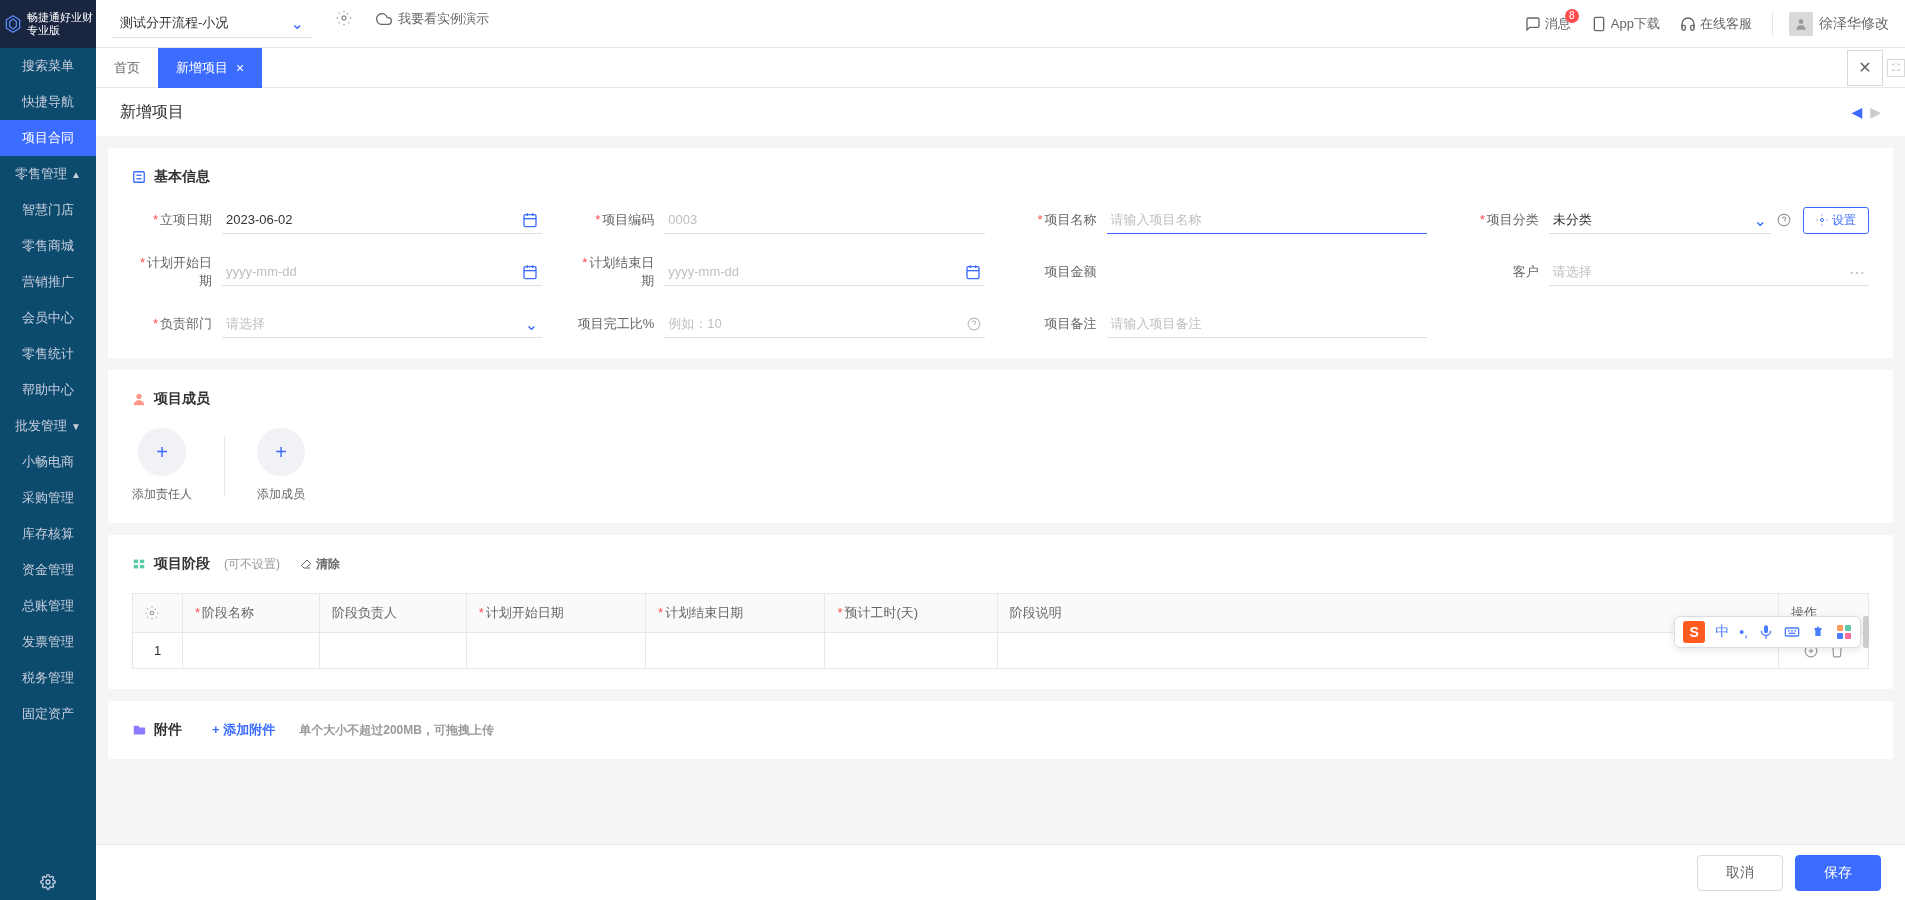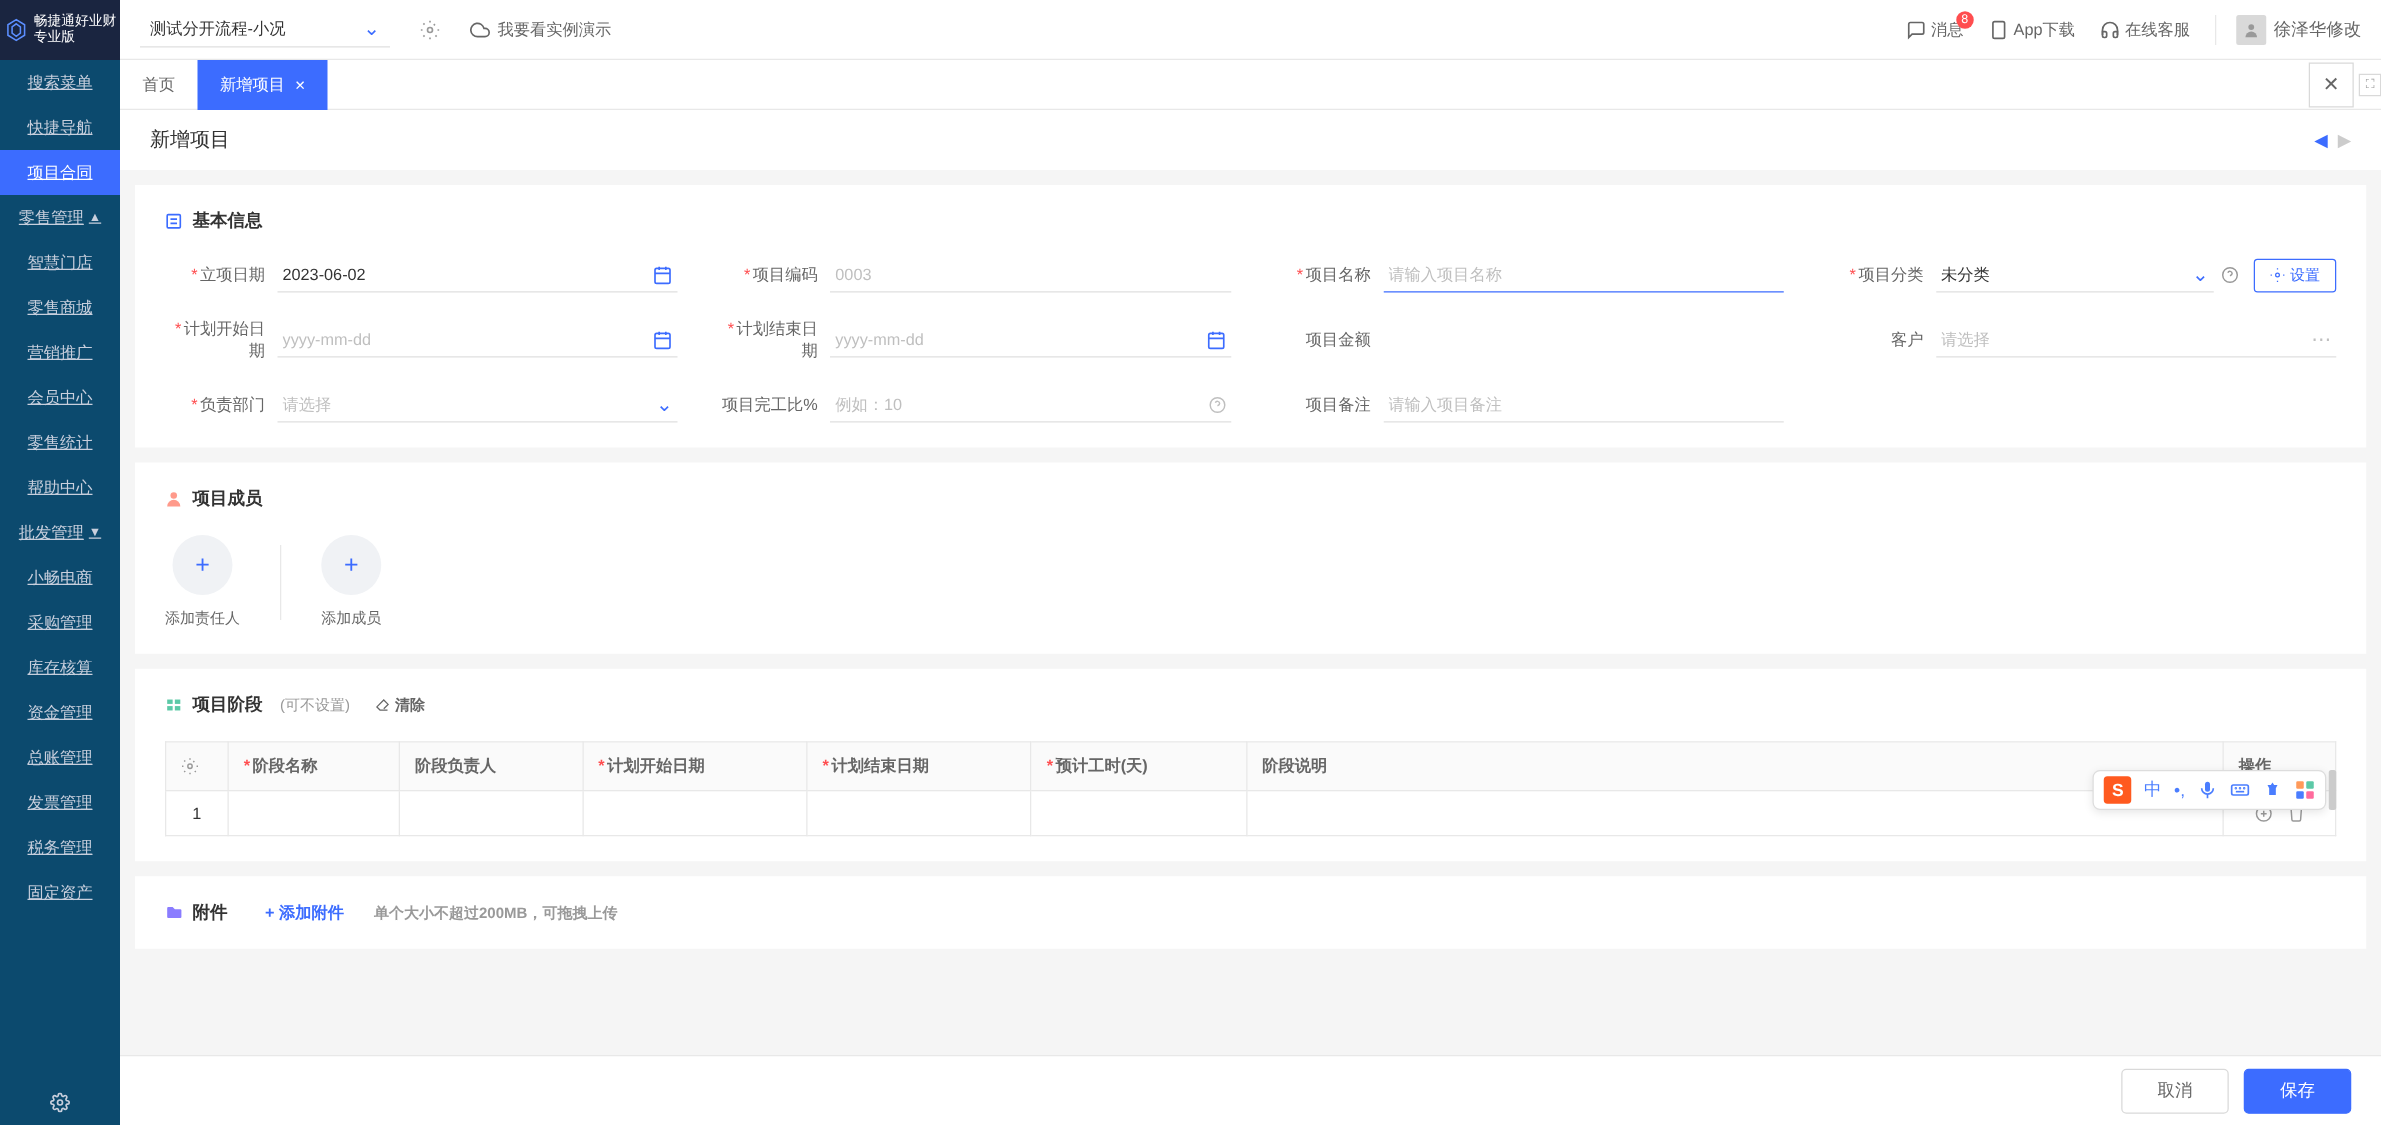--- a/index.html
+++ b/index.html
@@ -4,28 +4,28 @@
   <style>
     * { margin: 0; padding: 0; box-sizing: border-box; font-family: "Microsoft YaHei", "PingFang SC", sans-serif; }
     body { background: #f5f5f5; height: 900px; width: 1905px; overflow: hidden; position: relative; }
     
     
     .sidebar { position: absolute; left: 0; top: 0; width: 96px; height: 900px; background: #0c4a6e; color: #fff; display: flex; flex-direction: column; }
     .logo { height: 48px; display: flex; align-items: center; justify-content: center; gap: 4px; color: #fff; font-size: 12px; background: #1a2540; }
     .logo-icon { width: 20px; height: 20px; }
     .logo-text { font-size: 11px; line-height: 1.2; }
     .sidebar-menu { flex: 1; overflow-y: auto; }
-    .sb-item { height: 36px; display: flex; align-items: center; justify-content: center; font-size: 13px; color: #c8cfdd; cursor: pointer; position: relative; text-decoration: underline; }
+    .sb-item { height: 36px; display: flex; align-items: center; justify-content: center; font-size: 13px; color: #c8cfdd; cursor: pointer; position: relative; }
     .sb-item.active { background: #3c6cff; color: #fff; }
     .sb-item .caret { margin-left: 4px; font-size: 10px; }
     .sidebar-footer { height: 36px; display: flex; align-items: center; justify-content: center; color: #c8cfdd; }
     
     
     .topbar { position: absolute; left: 96px; top: 0; right: 0; height: 48px; background: #fff; border-bottom: 1px solid #e8e8e8; display: flex; align-items: center; padding: 0 16px; justify-content: space-between; }
-    .topbar-left { display: flex; align-items: center; gap: 24px; }
+    .topbar-left { display: flex; align-items: flex-start; gap: 24px; }
     .flow-select { display: flex; align-items: center; gap: 10px; padding: 4px 8px; border-bottom: 1px solid #e0e0e0; width: 200px; justify-content: space-between; }
     .flow-name { font-size: 13px; color: #333; }
     .demo-link { display: flex; align-items: center; gap: 6px; font-size: 13px; color: #666; cursor: pointer; }
     .topbar-right { display: flex; align-items: center; gap: 20px; }
     .tb-item { display: flex; align-items: center; gap: 4px; font-size: 13px; color: #666; cursor: pointer; position: relative; }
     .badge { position: absolute; top: -6px; right: -8px; background: #ff4d4f; color: #fff; font-size: 10px; border-radius: 8px; padding: 0 4px; min-width: 14px; text-align: center; line-height: 14px; }
     .user-chip { display: flex; align-items: center; gap: 6px; padding-left: 16px; border-left: 1px solid #e8e8e8; }
     .avatar { width: 24px; height: 24px; background: #d9d9d9; border-radius: 2px; display: flex; align-items: center; justify-content: center; }
     
     
@@ -67,21 +67,21 @@
     
     
     .members { display: flex; gap: 32px; }
     .member-add { display: flex; flex-direction: column; align-items: center; gap: 10px; cursor: pointer; }
     .add-circle { width: 48px; height: 48px; border-radius: 50%; background: #f0f2f5; display: flex; align-items: center; justify-content: center; color: #3c6cff; font-size: 20px; }
     .member-label { font-size: 12px; color: #666; }
     .member-divider { width: 1px; background: #e8e8e8; height: 60px; align-self: center; }
     
     
     .table { width: 100%; border-collapse: collapse; border: 1px solid #e8e8e8; }
-    .table th { background: #fafafa; border: 1px solid #e8e8e8; padding: 10px 12px; font-size: 13px; color: #666; text-align: left; font-weight: 700; }
+    .table th { background: #fafafa; border: 1px solid #e8e8e8; padding: 10px 12px; font-size: 13px; color: #666; text-align: left; font-weight: 400; }
     .table td { border: 1px solid #e8e8e8; padding: 10px 12px; font-size: 13px; color: #333; height: 36px; }
     .table th .req { color: #ff4d4f; }
     .gear-cell { text-align: center; width: 50px; }
     .op-cell { text-align: center; width: 90px; }
     .op-icons { display: flex; gap: 12px; justify-content: center; color: #999; }
     
     
     .attach-link { color: #3c6cff; font-size: 13px; cursor: pointer; margin-left: 22px; }
     .attach-hint { color: #999; font-size: 12px; margin-left: 16px; }
     

